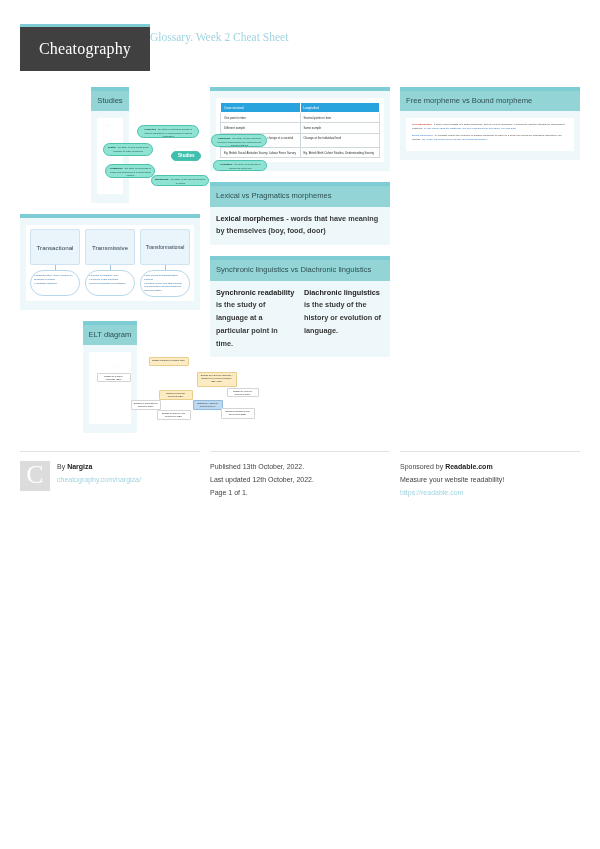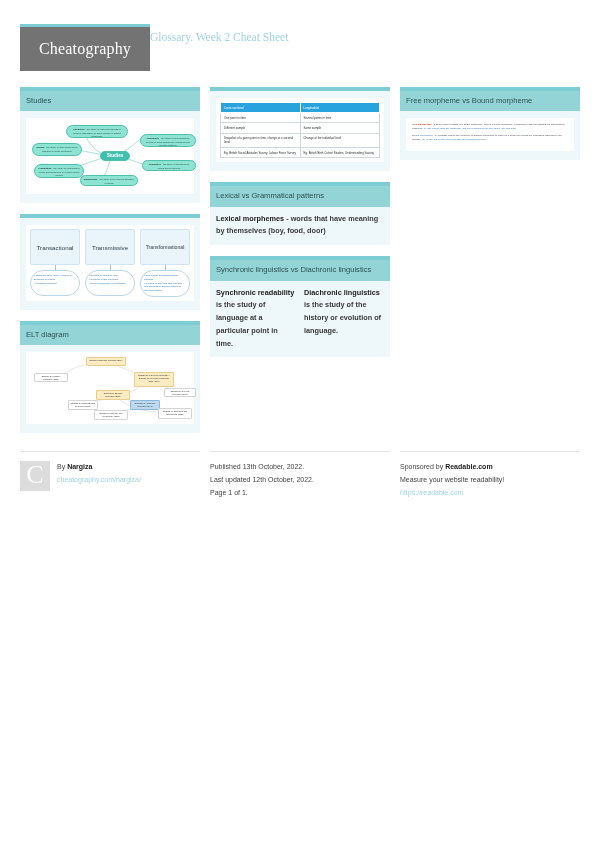--- a/index.html
+++ b/index.html
@@ -16,21 +16,21 @@
   }
   .page { width: 600px; padding: 0; box-sizing: border-box; }
 
   
   .header {
     display: flex; align-items: flex-start;
     padding: 24px 20px 0 20px;
   }
   .logo-box {
     width: 130px; height: 44px;
-    background: #737373;
+    background: #404040;
     border-top: 3px solid #7ecdd4;
     display: flex; align-items: center; justify-content: center;
     flex: 0 0 auto;
   }
   .logo-text {
     color: #ffffff;
     font-family: "Liberation Serif", serif;
     font-size: 16px;
     letter-spacing: .2px;
   }
@@ -51,21 +51,21 @@
   .sheet-byline b { color: #333; }
   .sheet-byline a, .link-teal { color: #9fd4e0; text-decoration: none; }
 
   
   .columns {
     display: flex;
     gap: 10px;
     padding: 16px 20px 0 20px;
     align-items: flex-start;
   }
-  .col { width: 180px; display: flex; flex-direction: column; gap: 11px; }
+  .col { width: 180px; display: flex; flex-direction: column; gap: 11px; align-items: center; }
 
   
   .card {
     background: #eef7f9;
     border-top: 4px solid #7ecdd4;
   }
   .card-head {
     background: #93d5d6;
     color: #2f4f53;
     font-size: 7.6px;
@@ -387,21 +387,21 @@
                   <td>Eg. British Social Attitudes Survey, Labour Force Survey</td>
                   <td>Eg. British Birth Cohort Studies, Understanding Society</td>
                 </tr>
               </tbody>
             </table>
           </div>
         </div>
       </div>
 
       <div class="card">
-        <div class="card-head">Lexical vs Grammatical patterns</div>
+        <div class="card-head">Lexical vs Pragmatics morphemes</div>
         <div class="card-body tight">
           <div class="defs">
             <div class="defcol">
               <b>Lexical morphemes</b>
               <span>- words that have meaning by themselves (boy, food, door)</span>
             </div>
           </div>
         </div>
       </div>
 

